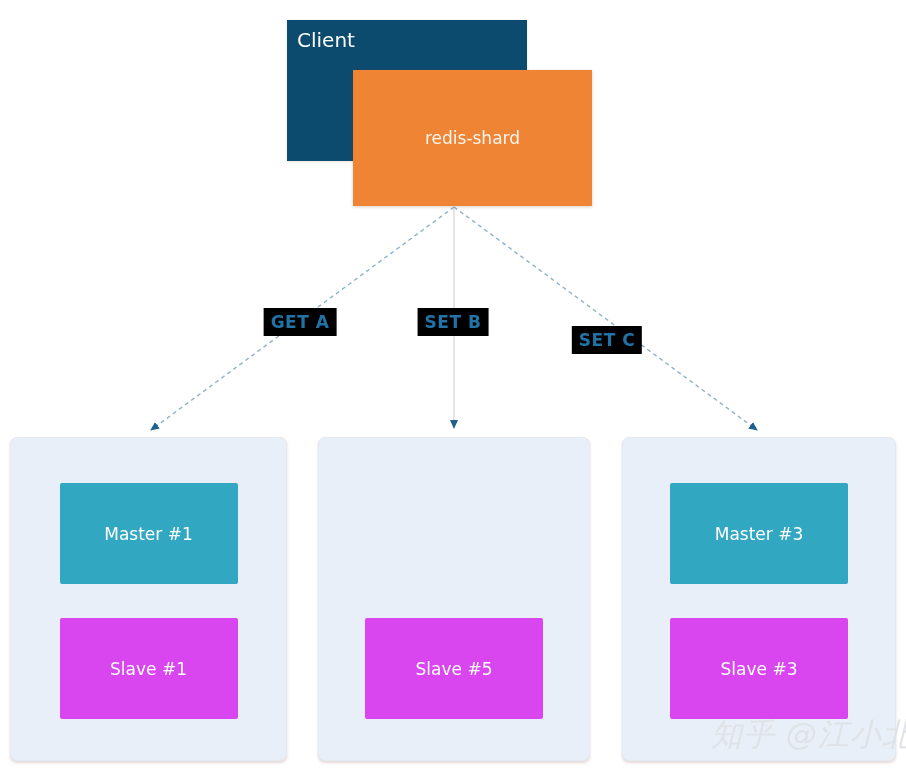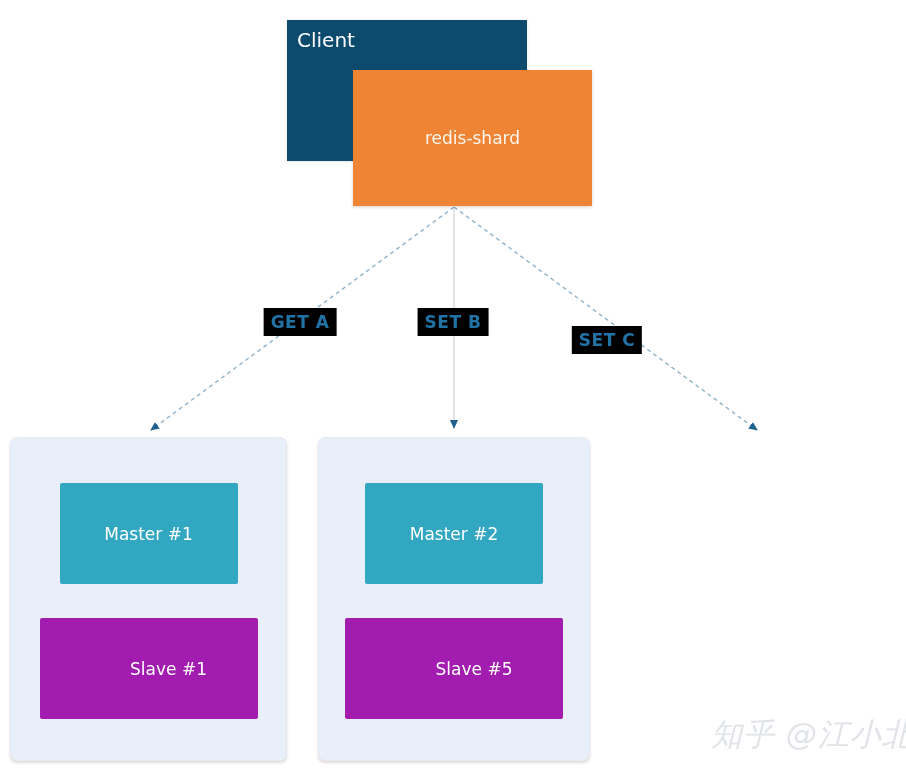--- a/index.html
+++ b/index.html
@@ -41,21 +41,21 @@
   .group-1{left:10px;width:277px;}
   .group-2{left:318px;width:272px;}
   .group-3{left:622px;width:274px;}
   .node{
     position:absolute;left:50%;transform:translateX(-50%);
     width:178px;height:101px;border-radius:2px;
     display:flex;align-items:center;justify-content:center;
     color:#ffffff;font-size:17px;
   }
   .master{top:45px;background:#32a7c1;}
-  .slave{top:180px;background:#a21caf;padding-left:40px;}
+  .slave{top:180px;background:#d946ef;}
   
   .watermark{
     position:absolute;left:711px;top:714px;z-index:6;
     color:rgba(222,226,230,0.95);font-size:31px;letter-spacing:1px;
     white-space:nowrap;
     font-style:italic;
   }
 </style>
 </head>
 <body>
@@ -87,24 +87,29 @@
   <div class="group group-1">
     <div class="node master">
       <span>Master #1</span>
     </div>
     <div class="node slave">
       <span>Slave #1</span>
     </div>
   </div>
 
   <div class="group group-2">
-    <div class="node master">
-      <span>Master #2</span>
-    </div>
     <div class="node slave">
       <span>Slave #5</span>
     </div>
   </div>
 
+  <div class="group group-3">
+    <div class="node master">
+      <span>Master #3</span>
+    </div>
+    <div class="node slave">
+      <span>Slave #3</span>
+    </div>
+  </div>
 
   <div class="watermark">知乎 @江小北</div>
 
 </div>
 
 </body></html>

